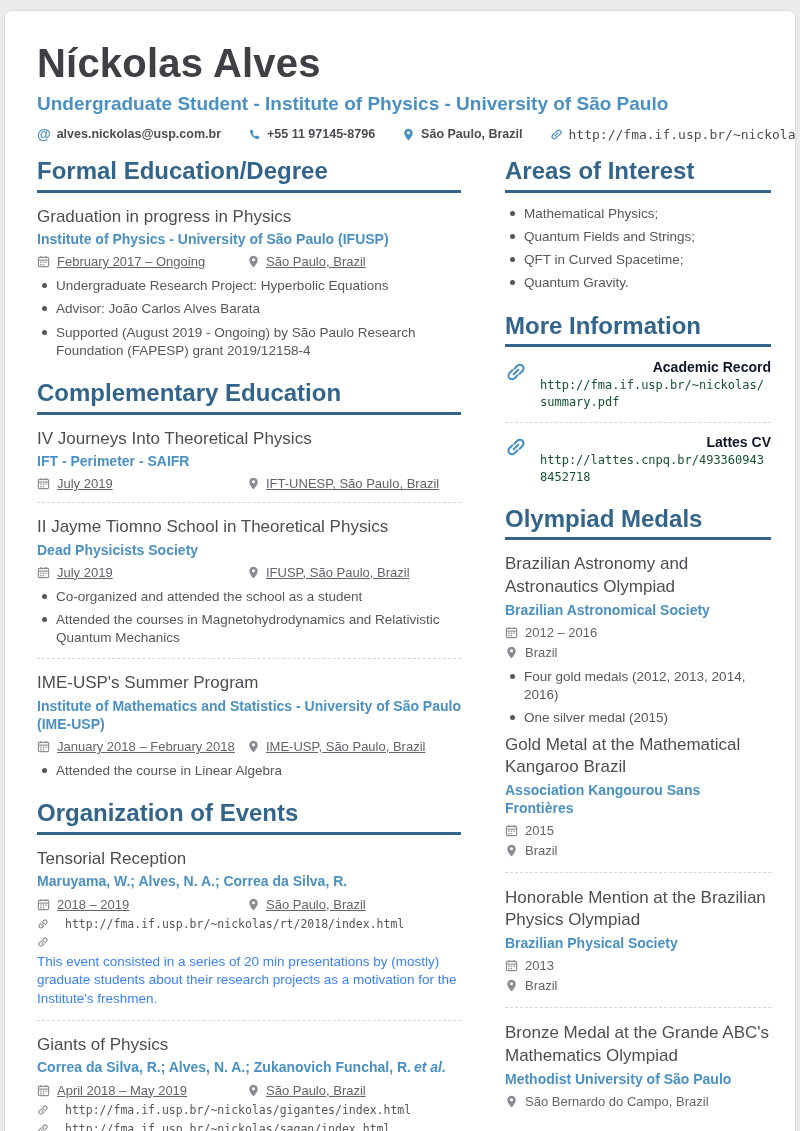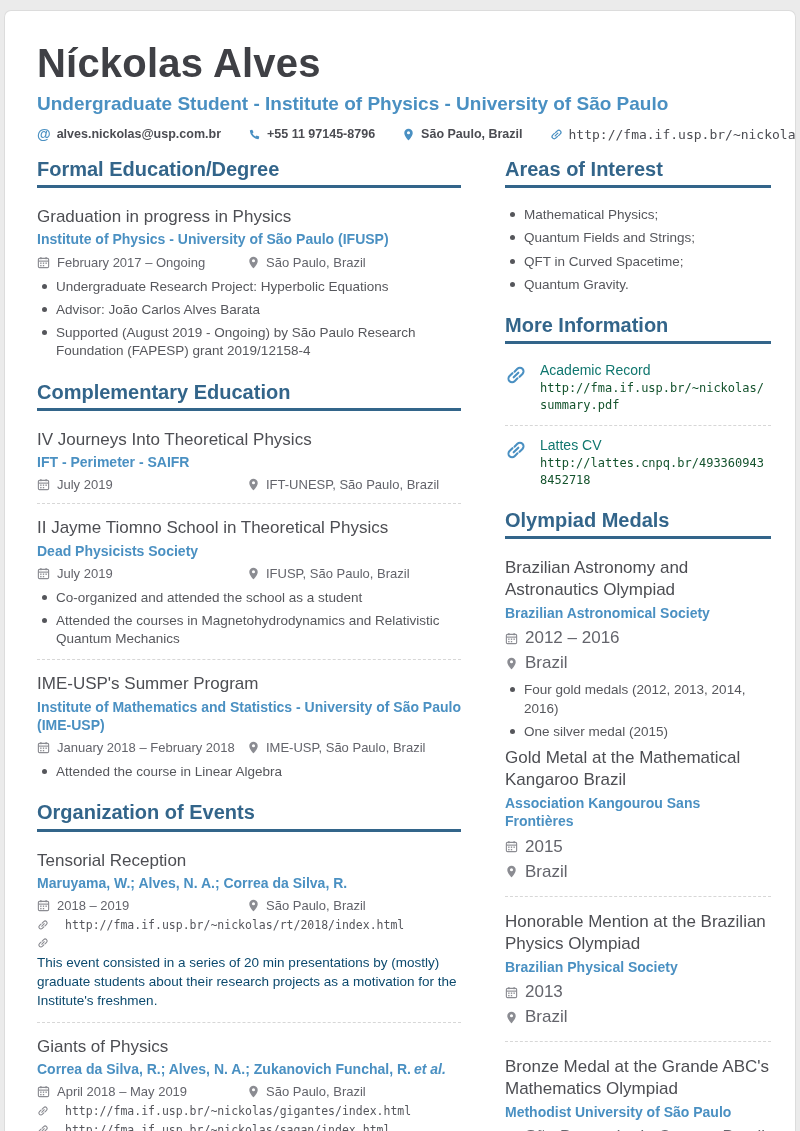--- a/index.html
+++ b/index.html
@@ -28,53 +28,53 @@
   .at-icon{color:#4a90c2;font-weight:700;font-size:14px;line-height:1;}
   .mono{font-family:"DejaVu Sans Mono",monospace;font-weight:400;font-size:13px;color:#4b4c52;}
   
   .cols{display:flex;margin-top:16px;}
   .col-left{width:424px;flex:none;}
   .col-right{flex:1;margin-left:44px;min-width:0;}
   
   .section{margin-top:20px;}
   .section:first-child{margin-top:0;}
   .section-title{
-    font-size:20px;font-weight:700;color:#33658a;line-height:1.12;
-    padding-bottom:5px;border-bottom:3px solid #33658a;margin-bottom:18px;
+    font-size:24px;font-weight:700;color:#33658a;line-height:1.12;
+    padding-bottom:5px;border-bottom:3px solid #33658a;margin-bottom:12px;
   }
   
   .entry{margin-top:13px;}
   .entry:first-of-type{margin-top:10px;}
   .entry-title{font-size:17px;color:#4d4e53;line-height:1.25;margin-bottom:3px;}
   .entry-org{font-size:14px;font-weight:700;color:#4a90c2;line-height:1.3;margin-bottom:6px;cursor:pointer;}
   .etal{font-style:italic;margin-left:3px;}
-  .meta-row{display:flex;align-items:flex-end;font-size:13px;color:#63646b;margin-bottom:2px;}
+  .meta-row{display:flex;align-items:flex-end;font-size:13px;color:#63646b;margin-bottom:2px;text-decoration:underline;}
   .meta-row .m-date{width:210px;flex:none;display:flex;align-items:center;gap:7px;}
   .meta-row .m-loc{display:flex;align-items:center;gap:6px;}
-  .meta-line{display:flex;align-items:center;gap:7px;font-size:17px;color:#63646b;margin-bottom:5px;}
+  .meta-line{display:flex;align-items:center;gap:7px;font-size:13px;color:#63646b;margin-bottom:5px;}
   .ic{width:13px;height:13px;flex:none;color:#8b8c92;}
   .ic-sm{width:12px;height:12px;}
   ul.bullets{list-style:none;margin:8px 0 0 0;padding:0 0 0 4px;}
   ul.bullets li{
     position:relative;padding-left:15px;margin-bottom:5px;
     font-size:13.5px;color:#56575c;line-height:1.35;
   }
   ul.bullets li::before{
     content:"";position:absolute;left:1px;top:6px;width:5px;height:5px;border-radius:50%;
     background:#55565b;
   }
   .url-row{display:flex;align-items:center;gap:16px;margin:5px 0;cursor:pointer;}
   .url-row .mono{font-size:11.5px;color:#55565c;}
-  .desc{font-size:13.5px;color:#0c4a6e;line-height:1.4;margin-top:3px;}
+  .desc{font-size:13.5px;color:#3b82f6;line-height:1.4;margin-top:3px;}
   .dashed{border:none;border-top:1px dashed #d7d7d7;margin:11px 0 11px;}
   
   .info-item{display:flex;gap:13px;margin-top:10px;}
   .info-icon{width:22px;height:22px;flex:none;color:#4a90c2;margin-top:2px;}
   .info-icon svg{width:22px;height:22px;}
-  .info-label{font-size:14px;font-weight:400;color:#0f766e;margin-bottom:2px;}
+  .info-label{font-size:14px;font-weight:700;color:#0f172a;margin-bottom:2px;text-align:right;}
   .info-url{font-family:"DejaVu Sans Mono",monospace;font-size:12px;color:#14532d;line-height:1.4;
     word-break:break-all;cursor:pointer;}
   
   .col-right .entry-title{line-height:1.3;}
   svg{display:block;}
 </style>
 </head>
 <body>
 
 <svg width="0" height="0" style="position:absolute" aria-hidden="true">

